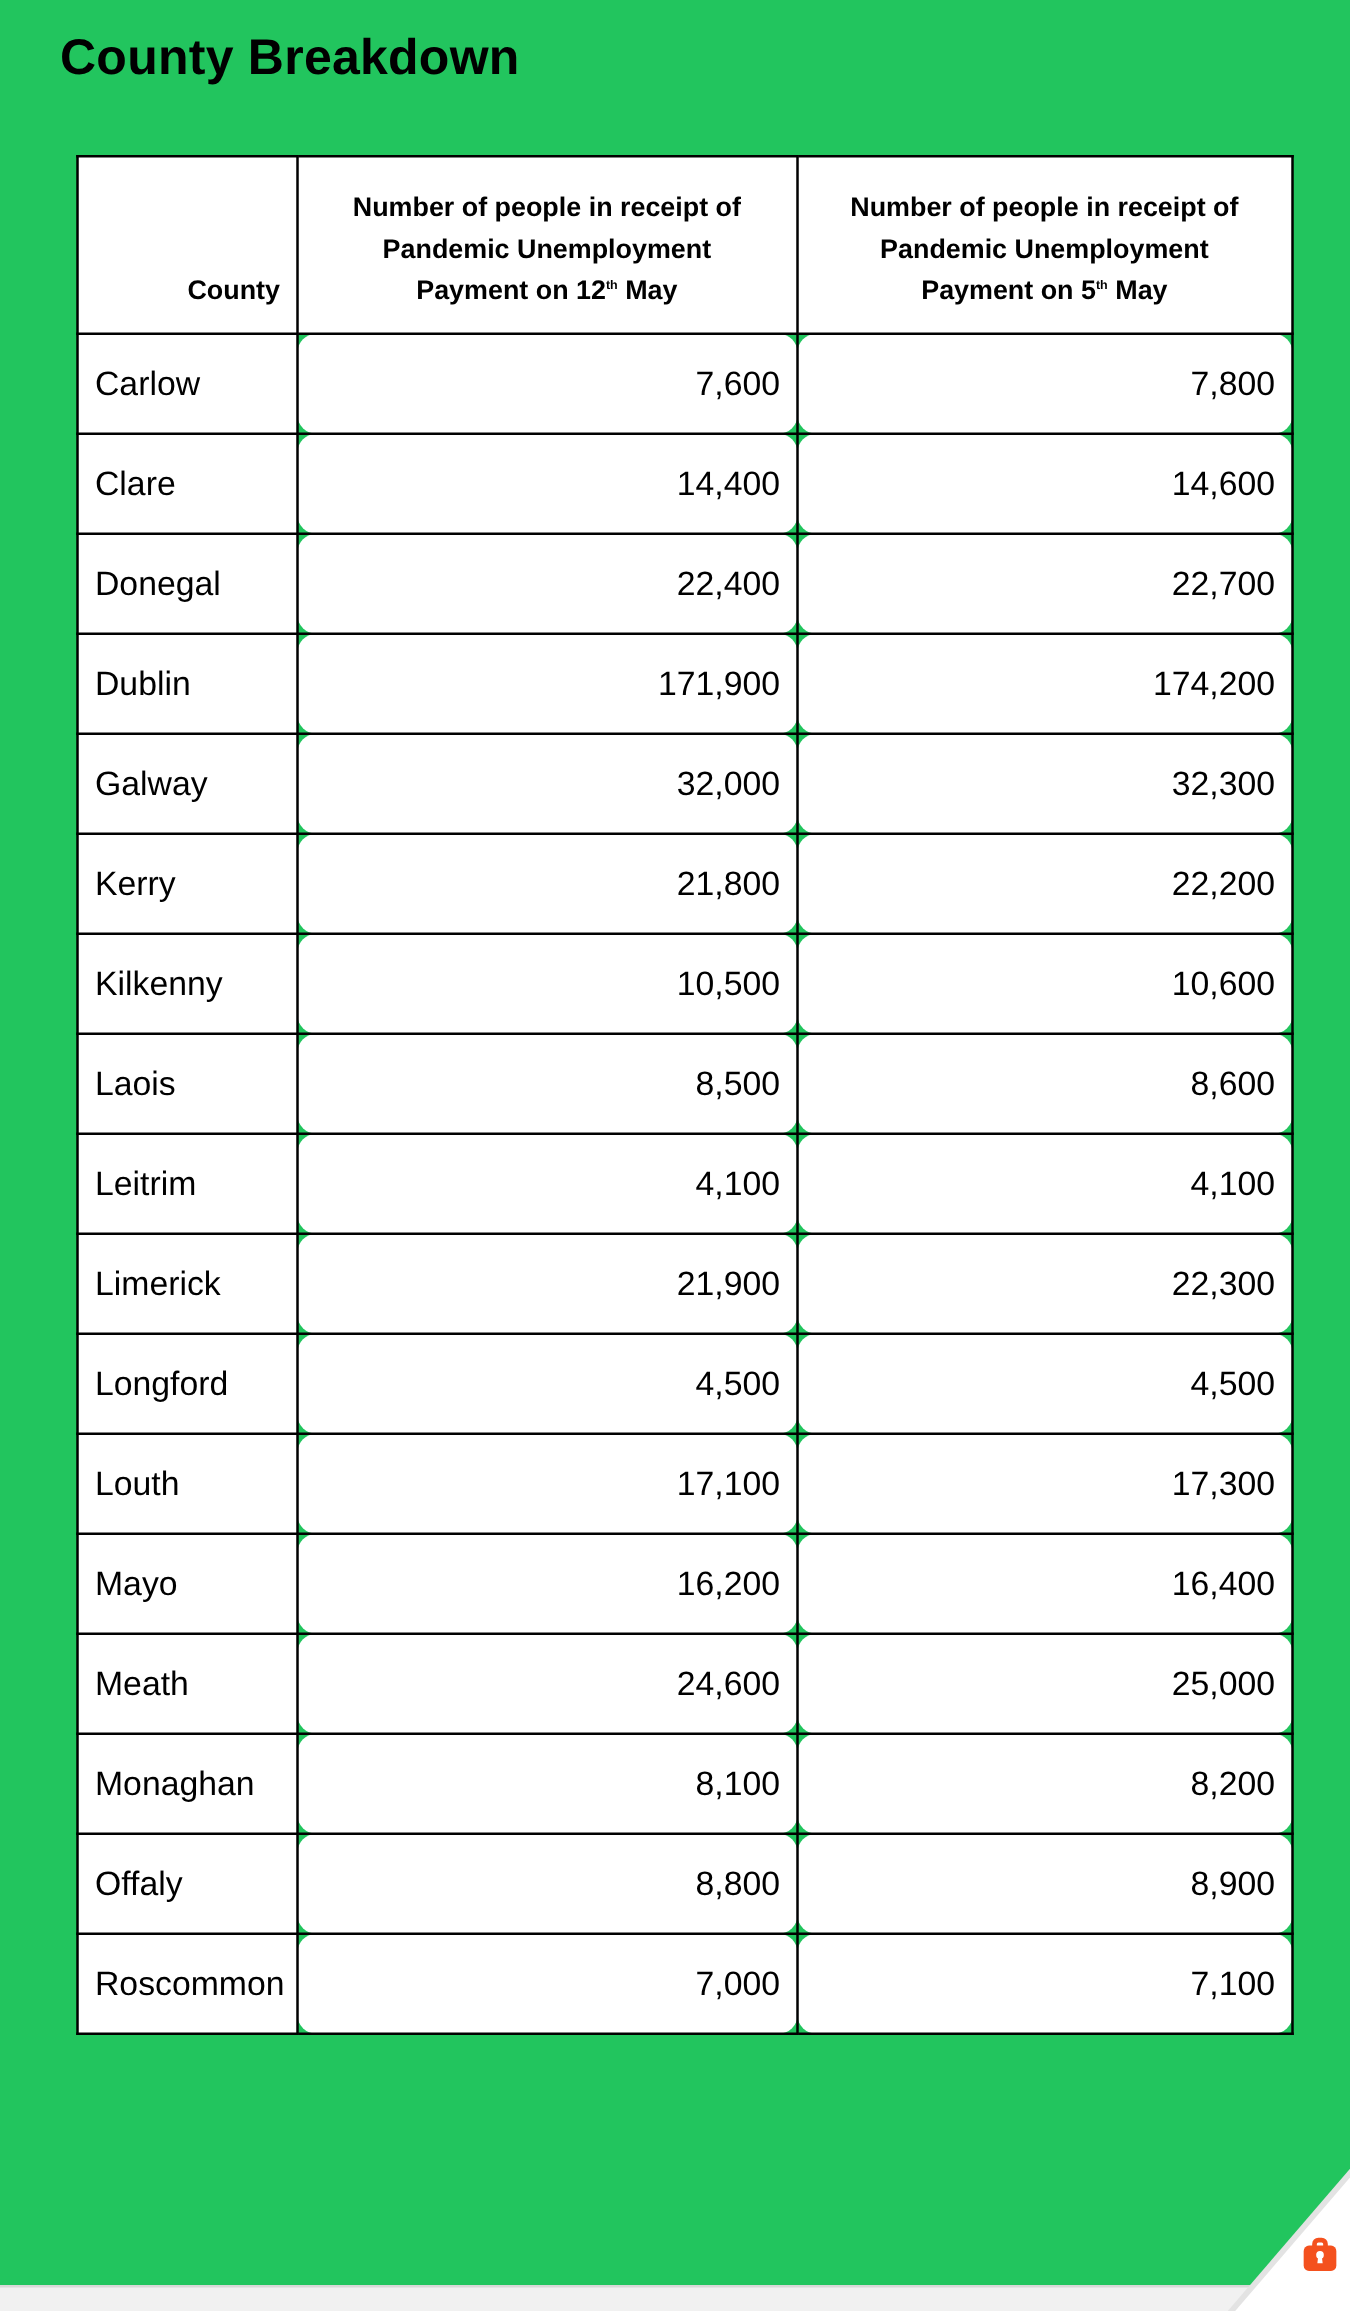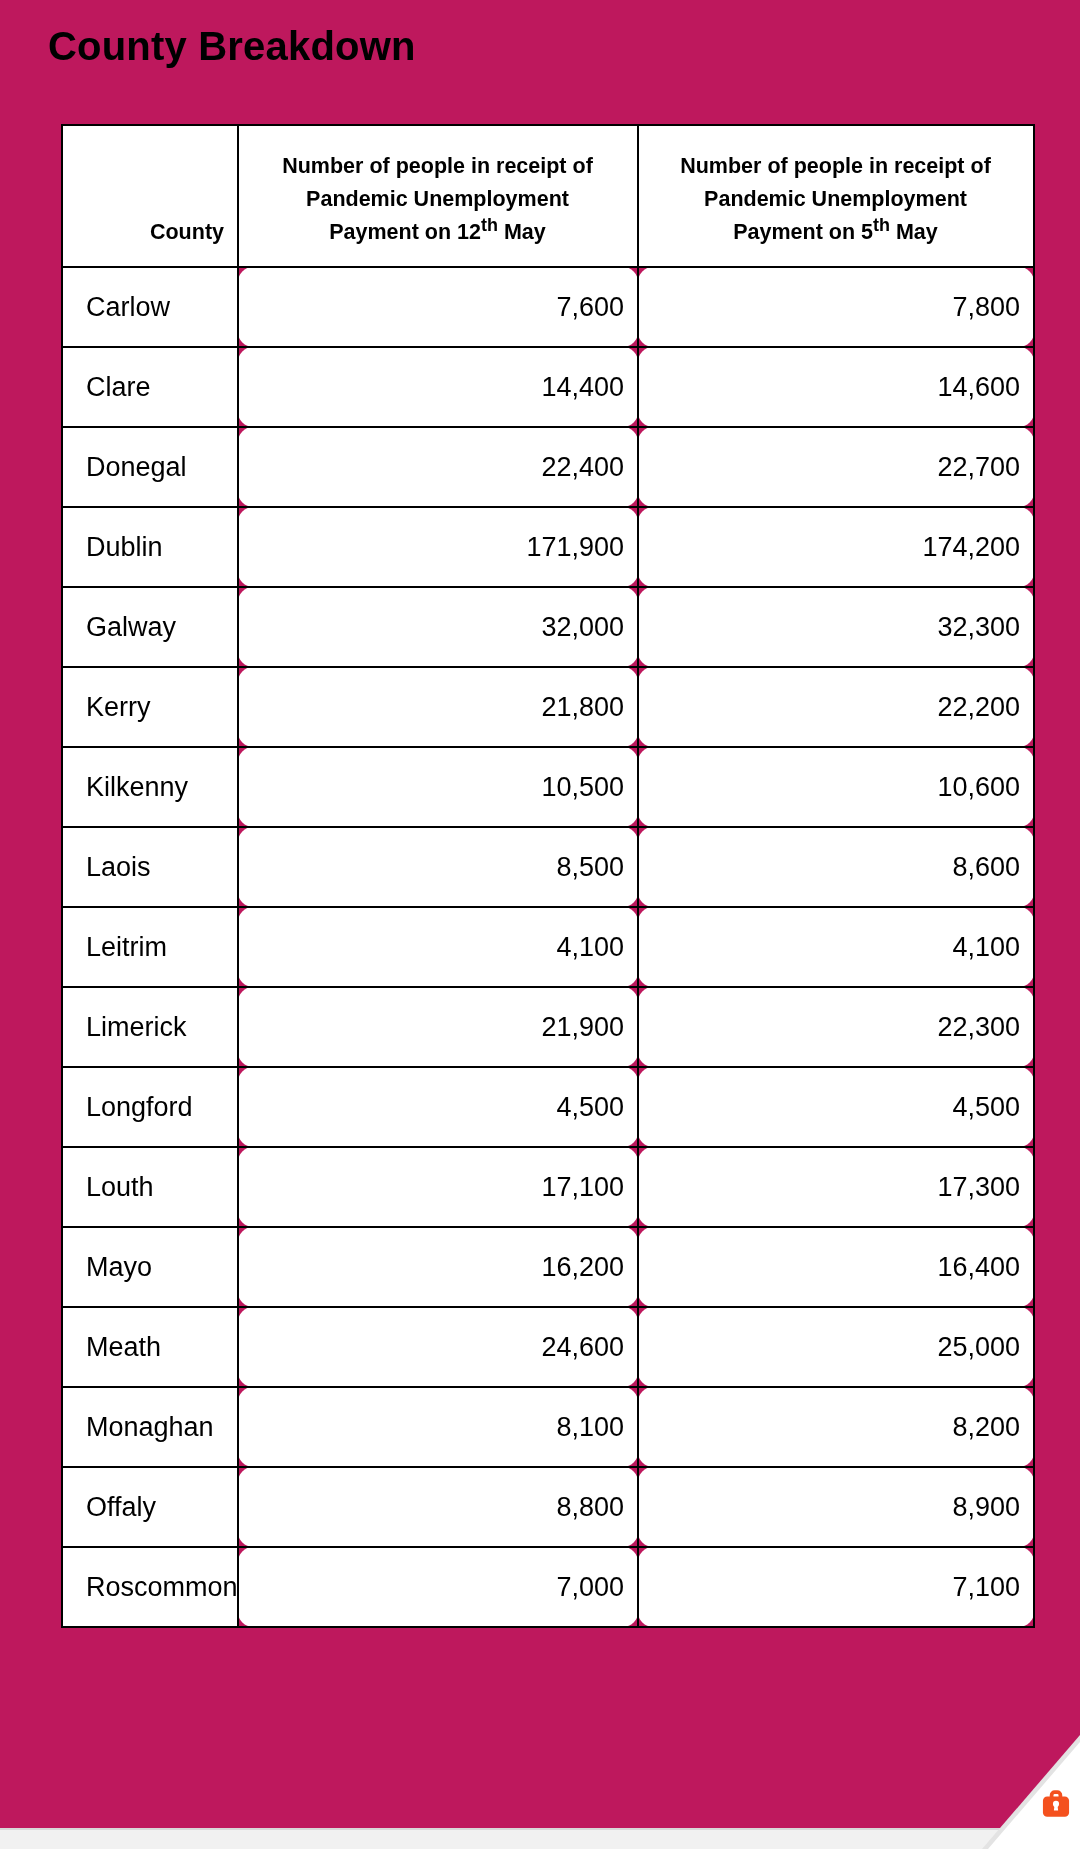--- a/index.html
+++ b/index.html
@@ -1,39 +1,39 @@
 <!DOCTYPE html>
 <html><head>
 <meta charset="utf-8">
 <style>
   html,body{margin:0;padding:0;background:#ffffff;}
   .screen{
-    position:relative;width:1080px;height:1849px;background:#be185d;overflow:hidden;
+    position:relative;width:1080px;height:1849px;background:#22c55e;overflow:hidden;
     font-family:"Liberation Sans",sans-serif;color:#000;
   }
   .title{
     position:absolute;left:48px;top:24px;margin:0;
     font-size:40px;font-weight:700;color:#000;letter-spacing:0.2px;
   }
   .tablewrap{position:absolute;left:61px;top:124px;width:972px;}
   table.county-table{border-collapse:collapse;table-layout:fixed;width:100%;}
   col.c1{width:176px;}
   col.c2{width:400px;}
   col.c3{width:396px;}
   .county-table th,.county-table td{border:2.6px solid #000;background:#fff;}
   .county-table th{
     font-weight:700;font-size:21.5px;line-height:33px;
     vertical-align:bottom;padding:24px 13px 17px 12px;
   }
   th.county-h{text-align:right;}
   th.num-h{text-align:center;}
   .hl{display:block;}
-  sup{font-size:18px;line-height:0;}
+  sup{font-size:10px;line-height:0;}
   .county-table td{height:76px;font-size:27px;vertical-align:middle;}
-  td.county{text-align:left;padding-left:23px;}
+  td.county{text-align:left;padding-left:13px;}
   td.num{text-align:right;padding-right:13px;border-radius:15px;}
   .bottom-bar{
     position:absolute;left:0;right:0;bottom:0;height:19px;
     background:#f1f1f1;border-top:2px solid #d8d8d8;
   }
   .fold-shadow{
     position:absolute;right:0;bottom:0;width:98px;height:114px;
     background:#e3e3e3;
     clip-path:polygon(100% 0,0 100%,100% 100%);
   }

